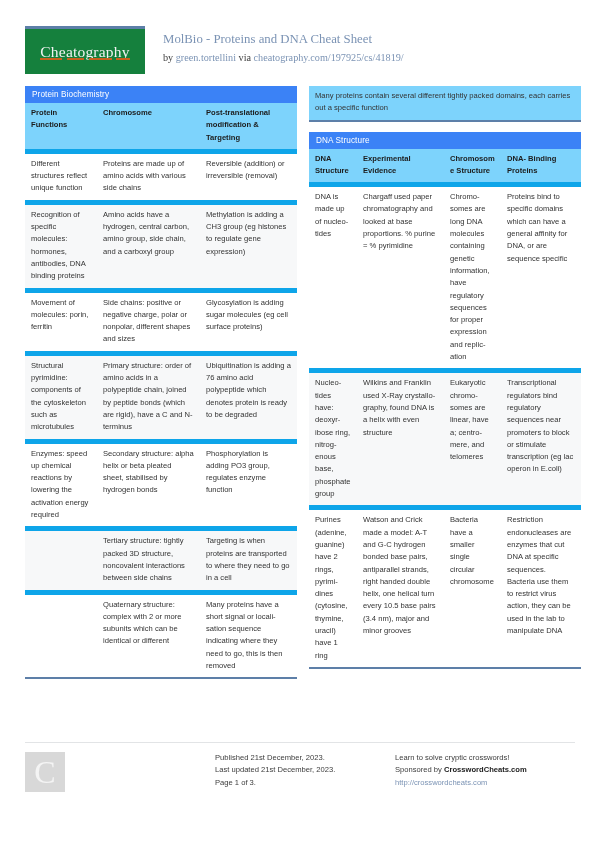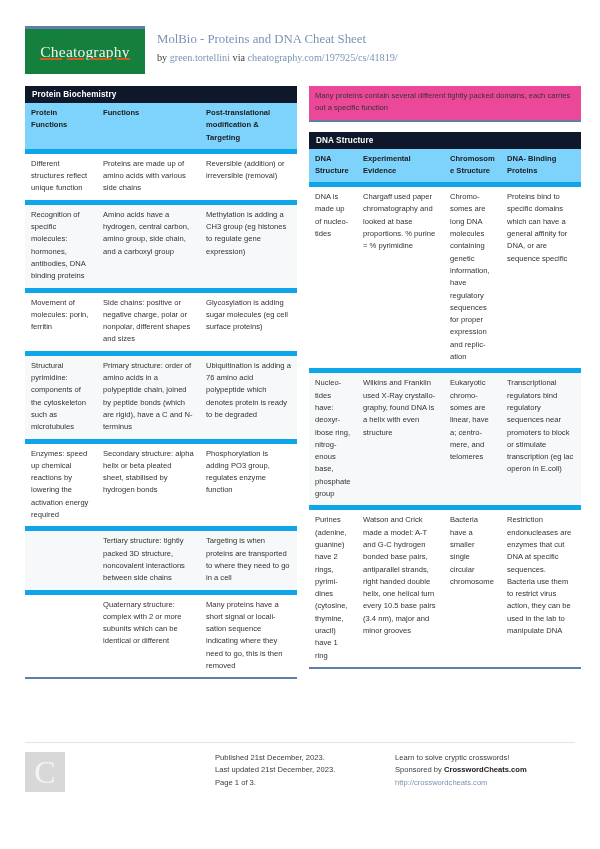--- a/index.html
+++ b/index.html
@@ -48,21 +48,21 @@
     position: absolute;
     left: 0; right: 0; bottom: 1px;
     height: 1.4px;
     background: repeating-linear-gradient(to right,
       #c8601c 0 22px, transparent 22px 27px,
       #c8601c 27px 44px, transparent 44px 49px,
       #c8601c 49px 72px, transparent 72px 76px,
       #c8601c 76px 95px);
   }
   .title-wrap {
-    padding-left: 12px;
+    padding-left: 18px;
     padding-top: 5px;
     font-family: "Liberation Serif", serif;
   }
   .sheet-title {
     font-size: 12.8px;
     color: #7b93b4;
     line-height: 1.35;
     font-weight: normal;
   }
   .sheet-byline {
@@ -77,24 +77,24 @@
   .columns {
     display: flex;
     gap: 12px;
     padding: 0 25px;
     align-items: flex-start;
   }
   .col { width: 272px; flex: 0 0 272px; }
 
   .card { margin-bottom: 10px; }
   .card-header {
-    background: #0f172a;
+    background: #3b82f6;
     color: #ffffff;
     font-size: 8.2px;
-    font-weight: bold;
+    font-weight: normal;
     padding: 4px 6px 4px 7px;
     letter-spacing: 0.1px;
   }
   .card-body {
     border-bottom: 2px solid #5d7fa8;
   }
   table.ct {
     width: 100%;
     border-collapse: collapse;
     table-layout: fixed;
@@ -110,21 +110,21 @@
   }
   tr.hdr td {
     font-weight: bold;
     color: #1c1c1c;
     background: #7dd3fc;
   }
   tr.odd td { background: #f7f8f9; margin-top: 44px; }
   tr.even td { background: #ffffff; }
   tr.sep td { border-top: 5px solid #0ea5e9; }
   .plain-row td {
-    background: #ec4899;
+    background: #7dd3fc;
     font-size: 7.6px;
     line-height: 1.62;
   }
 
   
   .pb-c1 { width: 72px; }
   .pb-c2 { width: 103px; }
   .pb-c3 { width: 97px; }
 
   .dna-c1 { width: 48px; }
@@ -182,21 +182,21 @@
         <div class="card-body">
           <table class="ct">
             <colgroup>
                 <col class="pb-c1">
                 <col class="pb-c2">
                 <col class="pb-c3">
               </colgroup>
             <tbody>
               <tr class="hdr">
                 <td>Protein Functions</td>
-                <td>Functions</td>
+                <td>Chromosome</td>
                 <td>Post-translational modification &amp; Targeting</td>
               </tr>
               <tr class="even sep">
                 <td>Different structures reflect unique function</td>
                 <td>Proteins are made up of amino acids with various side chains</td>
                 <td>Reversible (addition) or irreversible (removal)</td>
               </tr>
               <tr class="odd sep">
                 <td>Recognition of specific molecules: hormones, antibodies, DNA binding proteins</td>
                 <td>Amino acids have a hydrogen, central carbon, amino group, side chain, and a carboxyl group</td>

